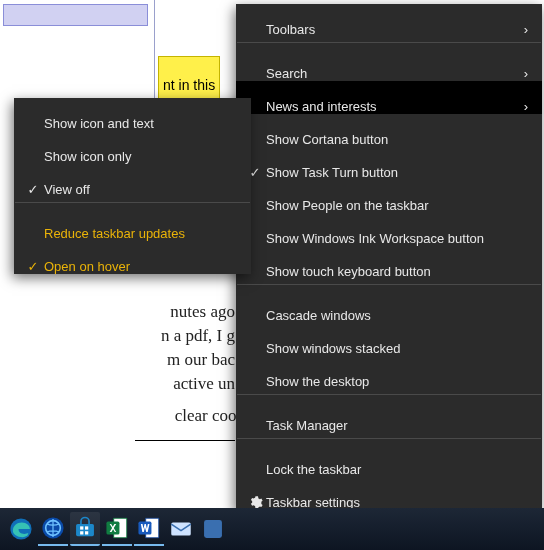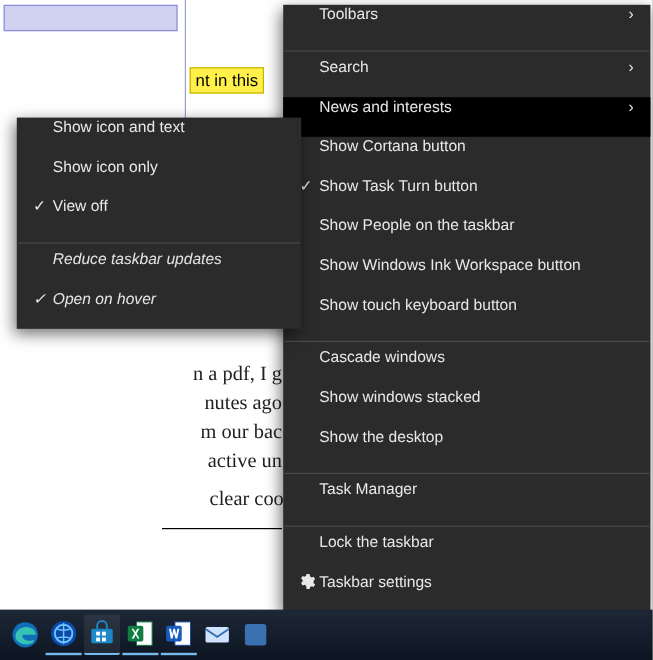--- a/index.html
+++ b/index.html
@@ -31,21 +31,21 @@
     border: 1px solid #8a8ed8;
   }
   .bg .doc-right-sliver {
     position: absolute;
     left: 155px; top: 0; width: 80px; height: 270px;
     background: #fff;
   }
   .bg .highlight {
     position: absolute;
     left: 158px; top: 56px;
-    padding: 2px 4px;
+    padding: 20px 4px;
     background: #fff04a;
     font-size: 14px;
     border: 1px solid #c4b400;
     white-space: nowrap;
   }
   .bg .body-text {
     position: absolute;
     left: 135px; top: 300px;
     width: 100px;
     font-size: 17px;
@@ -102,21 +102,21 @@
   .menu-main {
     right: 2px; top: 4px;
     width: 306px;
   }
   .menu-sub {
     left: 14px; top: 98px;
     width: 237px;
   }
   .menu .item {
     display: flex;
-    align-items: flex-start;
+    align-items: flex-end;
     height: 33px;
     padding: 0 14px 0 8px;
     cursor: default;
     white-space: nowrap;
   }
   .menu .item.highlighted { background: #000000; }
   .menu .item .check {
     width: 22px; flex: 0 0 22px;
     display: flex; justify-content: center;
     font-size: 13px;
@@ -124,44 +124,43 @@
   .menu .item .label { flex: 1 1 auto; }
   .menu .item .chevron {
     flex: 0 0 14px; text-align: right; font-size: 13px; color: #e8e8e8;
   }
   .menu .sep {
     height: 1px;
     background: #4a4a4a;
     margin: 5px 1px;
   }
   .menu .item.disabled {
-    color: #e5e5e5;
+    color: #eab308;
     pointer-events: none;
-    font-style: italic;
   }
   .menu .item .gear {
     width: 22px; flex: 0 0 22px;
     display:flex; justify-content:center;
   }
   .menu .item .gear svg { width:15px; height:15px; fill:#e8e8e8; }
 
 </style>
 </head>
 <body>
 
 <div class="bg">
   <div class="doc-left">
     <div class="stripe"></div>
   </div>
   <div class="doc-right-sliver"></div>
   <span class="highlight">nt in this</span>
 
   <div class="body-text">
+    <div>nutes ago</div>
     <div>n a pdf, I g</div>
-    <div>nutes ago</div>
     <div>m our bac</div>
     <div>active un</div>
   </div>
   <div class="body-text2">
     <div>clear cook</div>
   </div>
   <div class="article-sep"></div>
 </div>
 
 <div class="menu menu-main">

